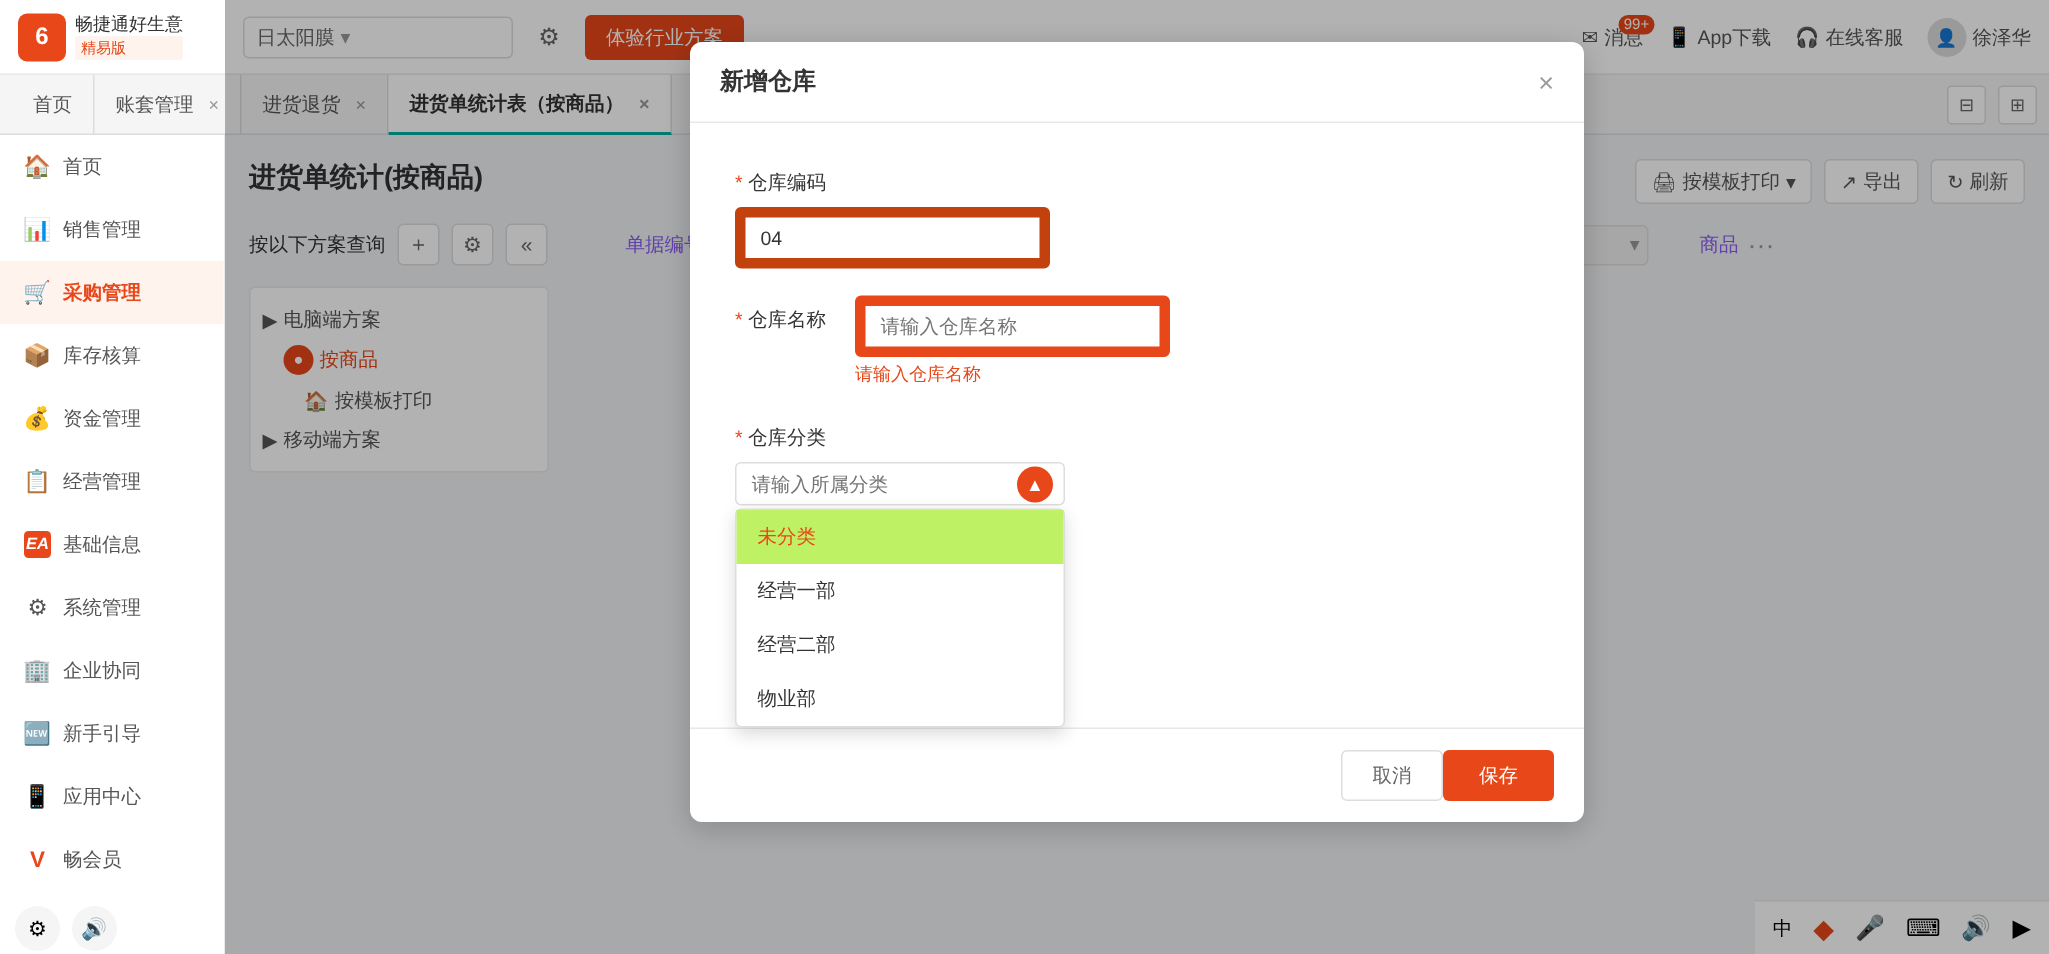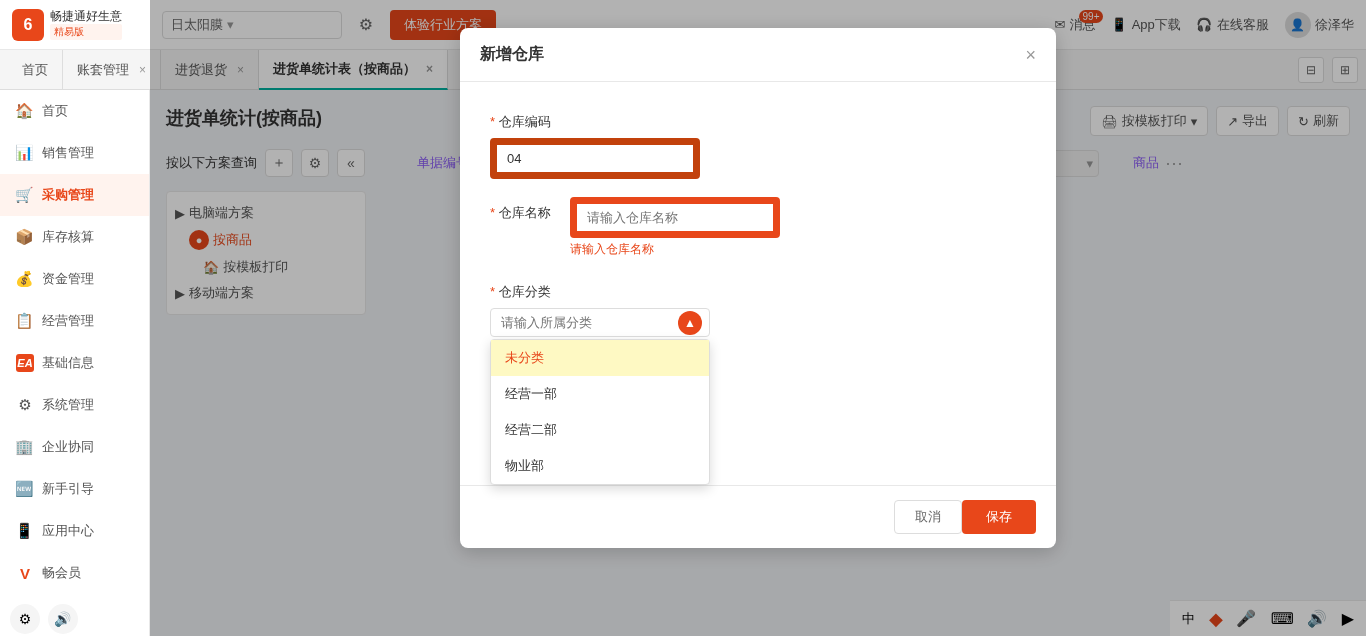--- a/index.html
+++ b/index.html
@@ -271,21 +271,21 @@
       border-radius: 4px;
       z-index: 200;
       box-shadow: 0 4px 12px rgba(0,0,0,0.15);
     }
     .dropdown-item {
       padding: 9px 14px;
       font-size: 13px;
       color: #333;
       cursor: pointer;
     }
-    .dropdown-item.selected { background: #fef9c3; color: #e8471a; }
+    .dropdown-item.selected { background: #bef264; color: #e8471a; }
     .modal-footer {
       padding: 14px 20px;
       border-top: 1px solid #e8e8e8;
       display: flex;
       justify-content: flex-end;
     }
     .btn-cancel {
       padding: 7px 20px;
       border: 1px solid #ddd;
       border-radius: 4px;

